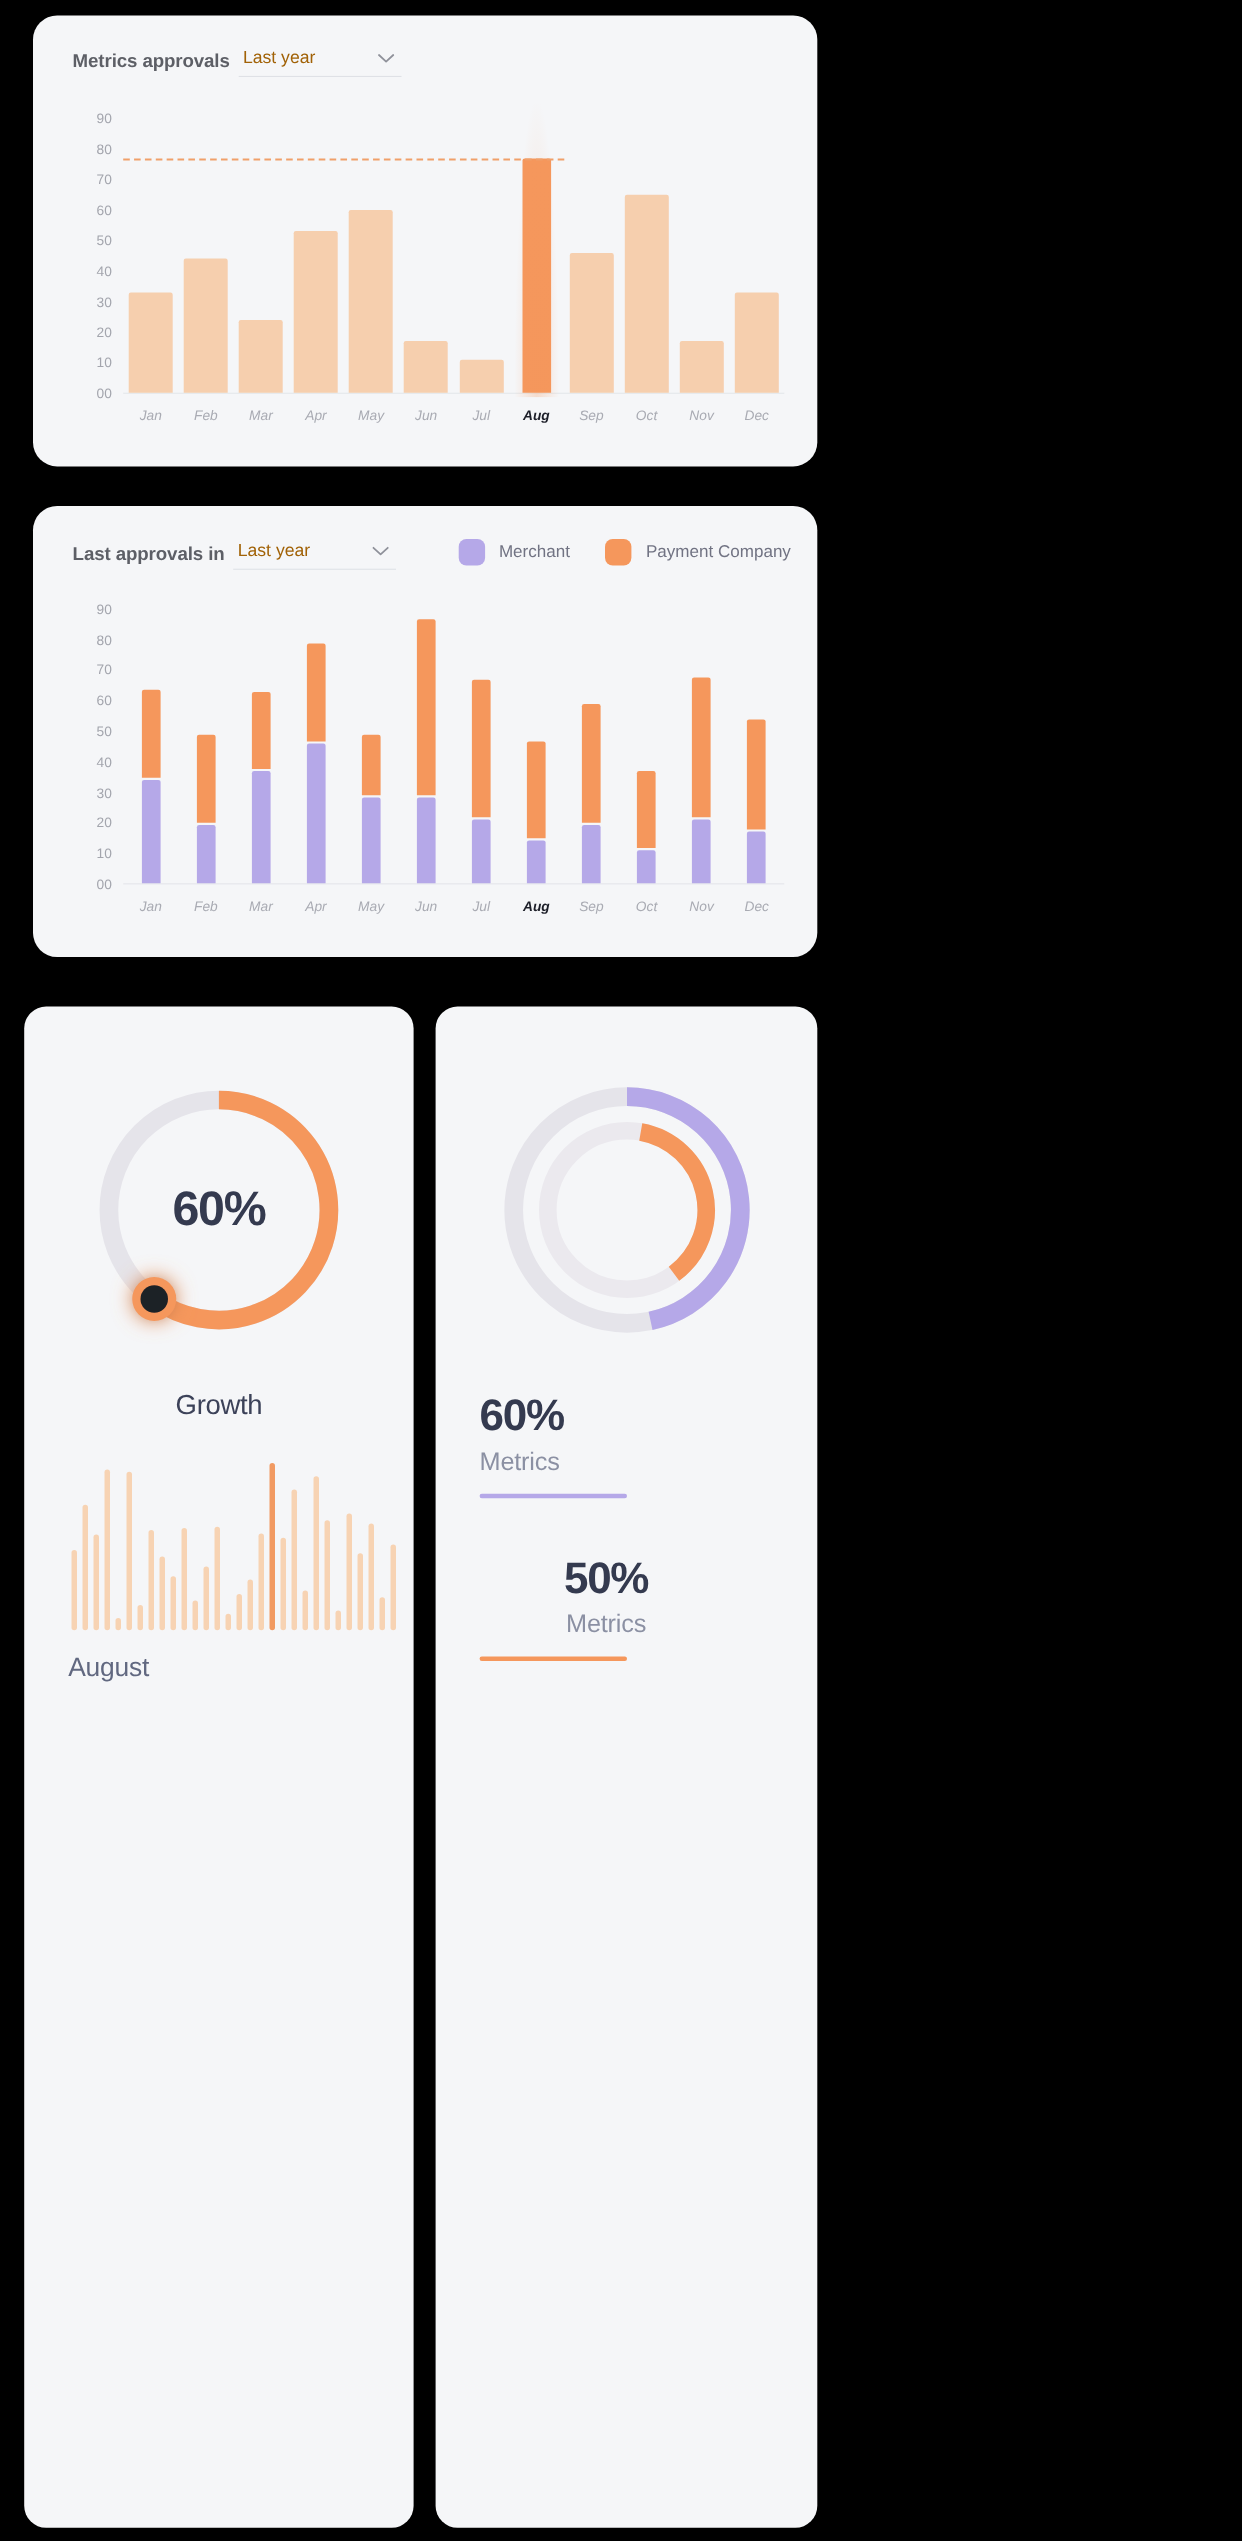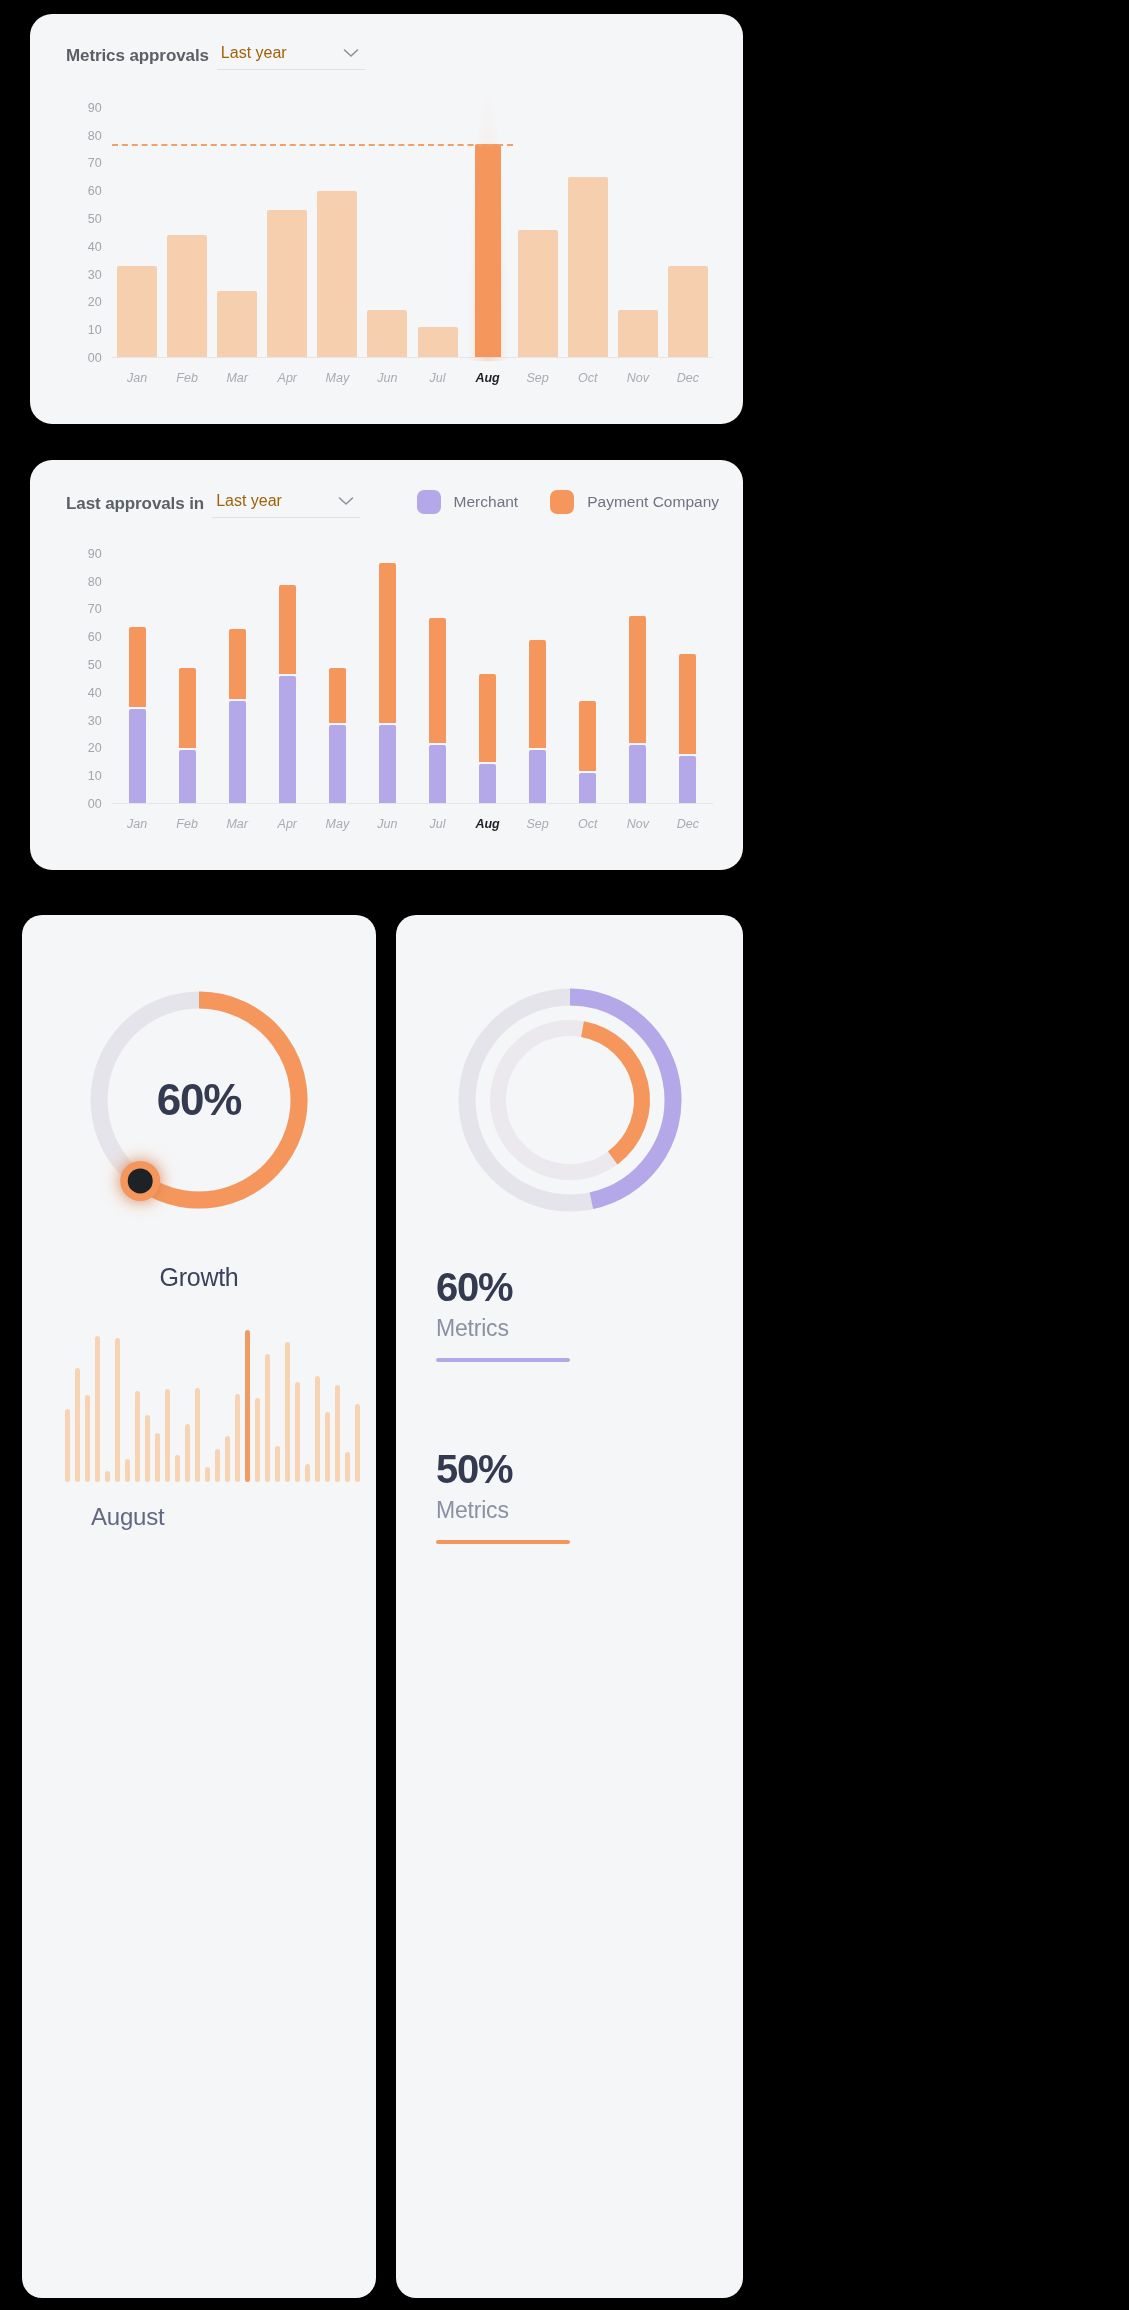--- a/index.html
+++ b/index.html
@@ -201,40 +201,39 @@
   .spark-slot { flex: 1 1 0; display: flex; align-items: flex-end; justify-content: center; height: 100%; }
   .spark-bar { width: 5px; background: #f7d3b3; border-radius: 3px; }
   .spark-bar.accent { background: #f19a62; }
   .month-label {
     position: absolute;
     left: 40px;
     top: 588px;
     font-size: 24px;
     color: #616880;
     letter-spacing: -0.2px;
-    margin-left: 29px;
   }
 
   
   .donut-wrap {
     position: absolute;
     left: 50%;
     top: 60px;
     transform: translateX(-50%);
     width: 250px;
     height: 250px;
   }
   .donut-wrap svg { display: block; }
   .metric {
     position: absolute;
     left: 40px;
     width: 230px;
   }
   #metric-1 { top: 350px; }
-  #metric-2 { top: 532px; }
+  #metric-2 { top: 498px; text-align: center; }
   .metric-value {
     font-size: 40px;
     font-weight: 700;
     color: #343a4f;
     letter-spacing: -1.2px;
     line-height: 1.1;
   }
   .metric-name {
     font-size: 23px;
     color: #8b90a3;

